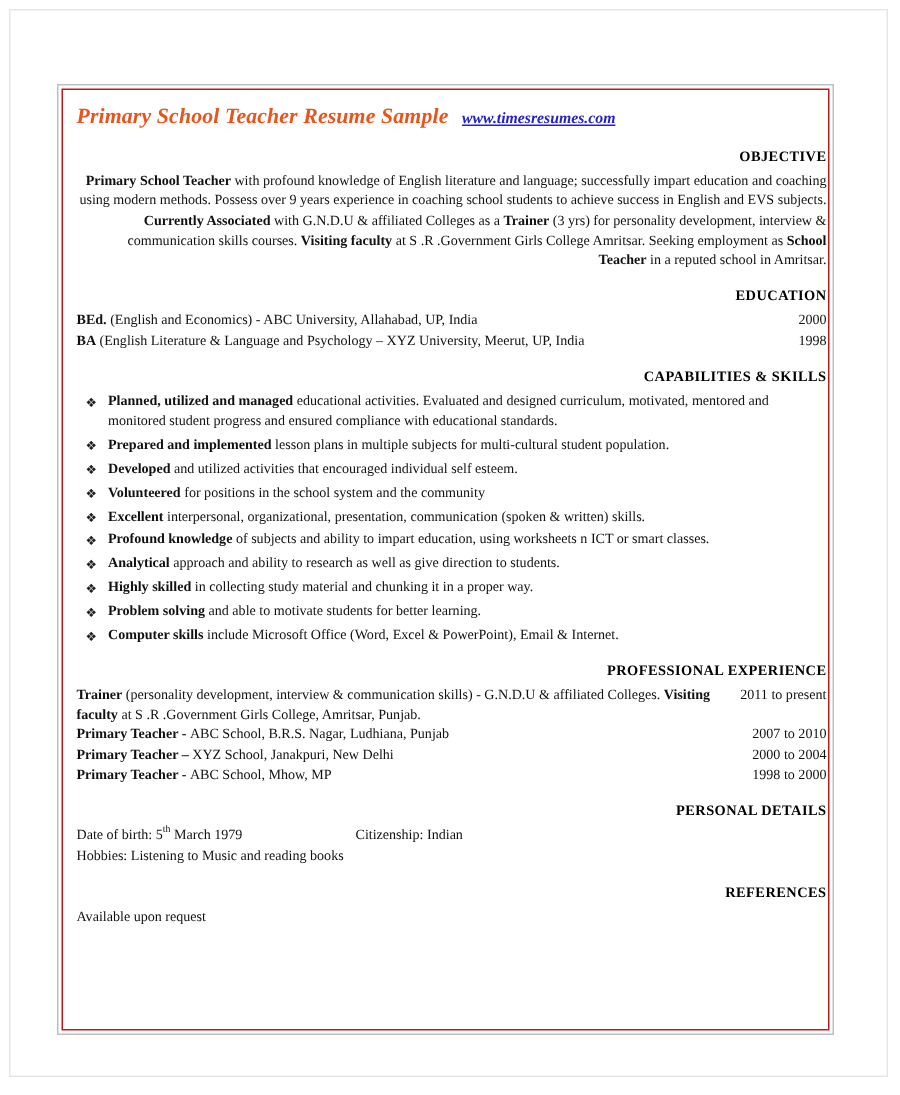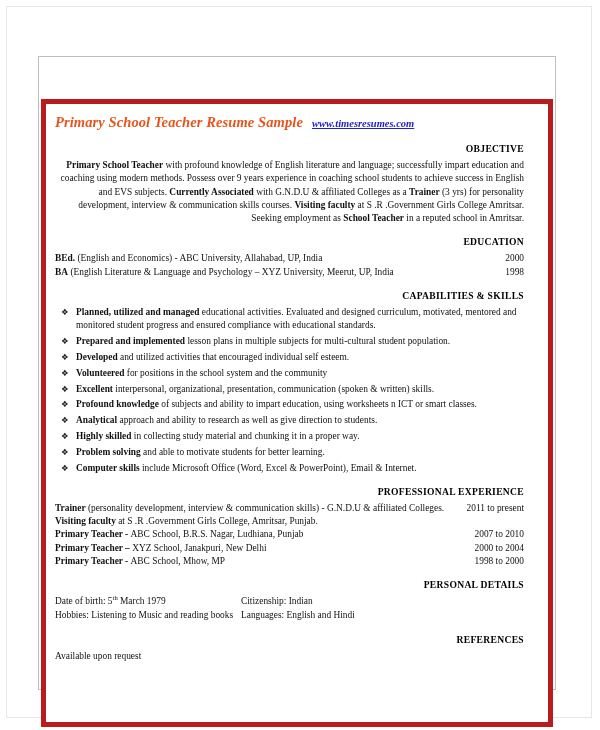--- a/index.html
+++ b/index.html
@@ -35,25 +35,24 @@
     height: 634px;
     box-sizing: border-box;
     border: 1px solid #bfbfbf;
     background: #ffffff;
     padding: 2px;
   }
   #resume-inner {
     box-sizing: border-box;
     width: 100%;
     height: 100%;
-    border: 5px solid #b91c1c;
+    border: 1px solid #b91c1c;
     background: #ffffff;
-    padding: 10px 24px 8px 9px;
+    padding: 10px 1px 8px 9px;
     overflow: hidden;
-    margin-top: 40px;
   }
 
   
   .header-row {
     display: flex;
     align-items: baseline;
     gap: 9px;
     margin-bottom: 12px;
   }
   .doc-title {
@@ -229,21 +228,20 @@
         </div>
       </div>
     </div>
 
     <div class="section">
       <div class="section-heading">PERSONAL DETAILS</div>
       <div class="details-grid">
         <div class="cell"><span>Date of birth: 5</span><sup class="ord">th</sup><span> March 1979</span></div>
         <div class="cell">Citizenship: Indian</div>
         <div class="cell">Hobbies: Listening to Music and reading books</div>
-        <div class="cell">Languages: English and Hindi</div>
         <div class="cell empty"></div>
       </div>
     </div>
 
     <div class="section">
       <div class="section-heading">REFERENCES</div>
       <div class="refs-line">Available upon request</div>
     </div>
 
   </div>

